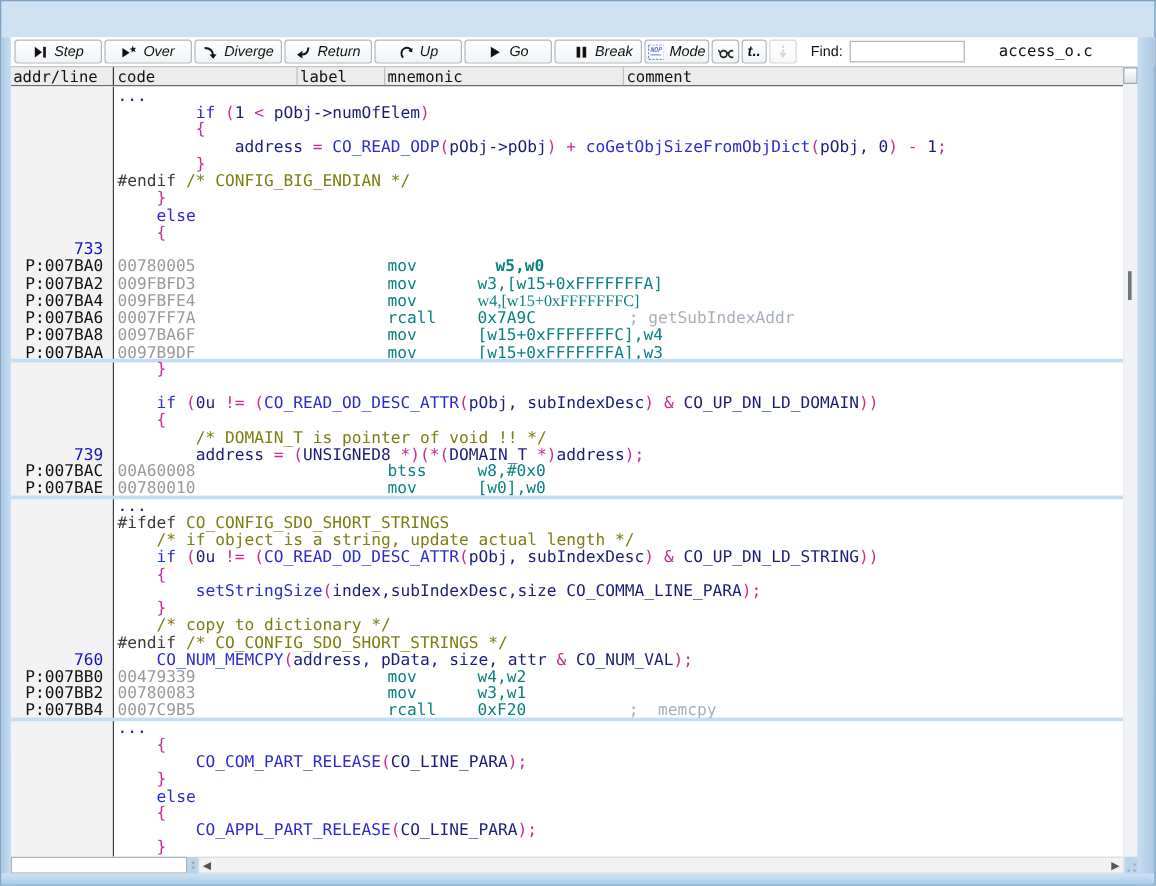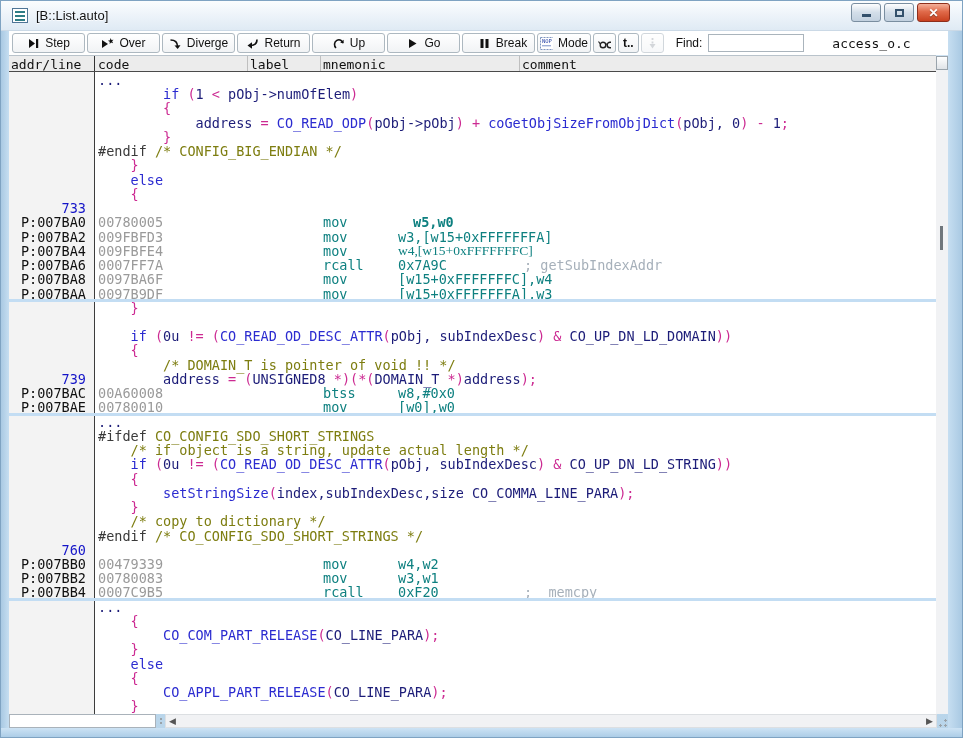--- a/index.html
+++ b/index.html
@@ -29,21 +29,21 @@
   .capbtn.close{width:33px;border:1px solid #8e2f1c;
     background:linear-gradient(180deg,#f5b09a 0%,#e06a4a 45%,#c8401f 100%);}
   .capbtn .g-close{color:#fff;font-size:12px;font-weight:bold;line-height:1;
     text-shadow:0 1px 1px rgba(0,0,0,.4);}
   
   .toolbar{position:absolute;left:1px;top:30px;width:961px;height:24px;background:#ffffff;
     display:flex;align-items:center;padding-left:10px;}
   .tbtn{height:20px;margin-right:2px;border:1px solid #adb8c0;border-radius:3px;
     background:linear-gradient(180deg,#ffffff,#f1f3f5);
     display:flex;align-items:center;justify-content:center;gap:5px;
-    font-size:12px;color:#111;padding:0 6px;cursor:default;}
+    font-size:12px;color:#111;padding:0 6px;cursor:default;font-style:italic;}
   .tbtn.small{padding:0 4px;}
   .tbtn.disabled{opacity:.55;}
   .tico{display:inline-flex;width:13px;height:13px;align-items:center;justify-content:center;}
   .tico svg{display:block;}
   .tlabel{white-space:nowrap;}
   .findlabel{font-size:12px;color:#111;margin:0 6px 0 10px;}
   .findinput{width:96px;height:18px;border:1px solid #aab4bc;background:#fff;
     font-size:12px;padding:0 3px;font-family:"Liberation Sans",sans-serif;}
   .filelabel{font-size:13px;color:#111;margin-left:28px;font-family:"DejaVu Sans Mono",monospace;}
   
@@ -89,35 +89,20 @@
   
   .frame-l{position:absolute;left:0;top:30px;width:8px;bottom:0;background:linear-gradient(90deg,#a9c9e3,#c6def1);}
   .frame-r{position:absolute;left:947px;top:30px;right:0;bottom:0;background:linear-gradient(90deg,#c6def1,#a9c9e3);}
   .frame-b{position:absolute;left:0;top:727px;width:100%;height:11px;background:linear-gradient(180deg,#cde3f4,#a5c8e4);}
 </style>
 </head>
 <body>
 
 <div class="win">
 
-  <div class="titlebar">
-    <div class="winicon"></div>
-    <div class="title">[B::List.auto]</div>
-    <div class="capbtns">
-        <div class="capbtn">
-          <span class="g-min"></span>
-        </div>
-        <div class="capbtn">
-          <span class="g-max"></span>
-        </div>
-        <div class="capbtn close">
-          <span class="g-close">✕</span>
-        </div>
-      </div>
-  </div>
 
   <div class="toolbar">
     <span style="display:flex;align-items:center;">
         <div class="tbtn" style="width: 73px;">
           <span class="tico">
             <svg width="13" height="13">
               <path d="M2 2 L8 6.5 L2 11 Z" fill="#111"></path>
               <rect x="9" y="2" width="2.2" height="9" fill="#111"></rect>
             </svg>
           </span>
@@ -255,21 +240,21 @@
         <div class="row"><span class="addr a-addr">P:007BAE</span><span class="cell codehex" style="left: 89px;">00780010</span><span class="cell asmtxt" style="left: 314px;">mov</span><span class="cell asmtxt" style="left: 389px;">[w0],w0</span></div>
         <div class="row sep"><span class="addr a-line"></span><span class="srcbody"><span></span><span class="t-c">...</span></span></div>
         <div class="row"><span class="addr a-line"></span><span class="srcbody"><span></span><span class="t-d">#ifdef </span><span class="t-m">CO_CONFIG_SDO_SHORT_STRINGS</span></span></div>
         <div class="row"><span class="addr a-line"></span><span class="srcbody"><span>    </span><span class="t-m">/* if object is a string, update actual length */</span></span></div>
         <div class="row"><span class="addr a-line"></span><span class="srcbody"><span>    </span><span class="t-k">if </span><span class="t-p">(</span><span class="t-c">0u </span><span class="t-p">!= (</span><span class="t-k">CO_READ_OD_DESC_ATTR</span><span class="t-p">(</span><span class="t-c">pObj, subIndexDesc</span><span class="t-p">) </span><span class="t-p">&amp; </span><span class="t-c">CO_UP_DN_LD_STRING</span><span class="t-p">))</span></span></div>
         <div class="row"><span class="addr a-line"></span><span class="srcbody"><span>    </span><span class="t-p">{</span></span></div>
         <div class="row"><span class="addr a-line"></span><span class="srcbody"><span>        </span><span class="t-k">setStringSize</span><span class="t-p">(</span><span class="t-c">index,subIndexDesc,size CO_COMMA_LINE_PARA</span><span class="t-p">);</span></span></div>
         <div class="row"><span class="addr a-line"></span><span class="srcbody"><span>    </span><span class="t-p">}</span></span></div>
         <div class="row"><span class="addr a-line"></span><span class="srcbody"><span>    </span><span class="t-m">/* copy to dictionary */</span></span></div>
         <div class="row"><span class="addr a-line"></span><span class="srcbody"><span></span><span class="t-d">#endif </span><span class="t-m">/* CO_CONFIG_SDO_SHORT_STRINGS */</span></span></div>
-        <div class="row"><span class="addr a-line">760</span></div>
+        <div class="row"><span class="addr a-line">760</span><span class="srcbody"><span>    </span><span class="t-k">CO_NUM_MEMCPY</span><span class="t-p">(</span><span class="t-c">address, pData, size, attr </span><span class="t-p">&amp; </span><span class="t-c">CO_NUM_VAL</span><span class="t-p">);</span></span></div>
         <div class="row"><span class="addr a-addr">P:007BB0</span><span class="cell codehex" style="left: 89px;">00479339</span><span class="cell asmtxt" style="left: 314px;">mov</span><span class="cell asmtxt" style="left: 389px;">w4,w2</span></div>
         <div class="row"><span class="addr a-addr">P:007BB2</span><span class="cell codehex" style="left: 89px;">00780083</span><span class="cell asmtxt" style="left: 314px;">mov</span><span class="cell asmtxt" style="left: 389px;">w3,w1</span></div>
         <div class="row"><span class="addr a-addr">P:007BB4</span><span class="cell codehex" style="left: 89px;">0007C9B5</span><span class="cell asmtxt" style="left: 314px;">rcall</span><span class="cell asmtxt" style="left: 389px;">0xF20</span><span class="cell asmcmt" style="left: 515px;">; _memcpy</span></div>
         <div class="row sep"><span class="addr a-line"></span><span class="srcbody"><span></span><span class="t-c">...</span></span></div>
         <div class="row"><span class="addr a-line"></span><span class="srcbody"><span>    </span><span class="t-p">{</span></span></div>
         <div class="row"><span class="addr a-line"></span><span class="srcbody"><span>        </span><span class="t-k">CO_COM_PART_RELEASE</span><span class="t-p">(</span><span class="t-c">CO_LINE_PARA</span><span class="t-p">);</span></span></div>
         <div class="row"><span class="addr a-line"></span><span class="srcbody"><span>    </span><span class="t-p">}</span></span></div>
         <div class="row"><span class="addr a-line"></span><span class="srcbody"><span>    </span><span class="t-k">else</span></span></div>
         <div class="row"><span class="addr a-line"></span><span class="srcbody"><span>    </span><span class="t-p">{</span></span></div>
         <div class="row"><span class="addr a-line"></span><span class="srcbody"><span>        </span><span class="t-k">CO_APPL_PART_RELEASE</span><span class="t-p">(</span><span class="t-c">CO_LINE_PARA</span><span class="t-p">);</span></span></div>

